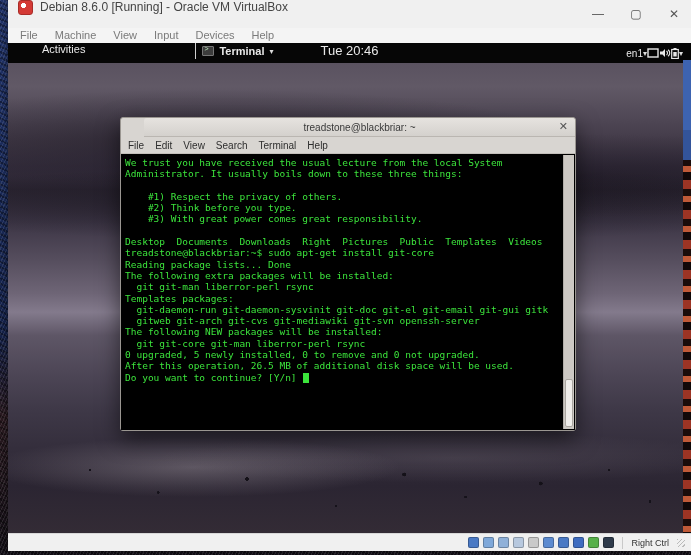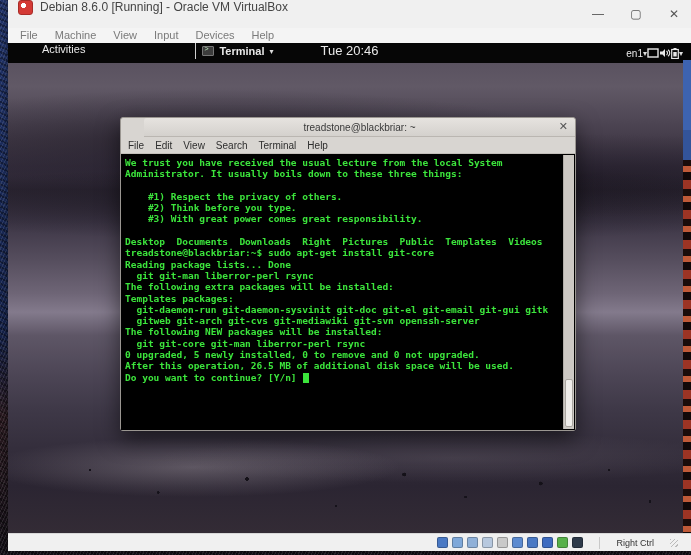--- a/index.html
+++ b/index.html
@@ -86,33 +86,33 @@
     box-shadow:0 8px 22px rgba(0,0,0,0.55); display:flex; flex-direction:column; }
   .t-titlebar { height:19px; flex:0 0 auto; position:relative;
     background:linear-gradient(180deg,#e6e3df,#d4d1cd); border-bottom:1px solid #bab6b1;
     display:flex; align-items:center; justify-content:center; border-radius:3px 3px 0 0;margin-left:23px; }
   .t-title { font-size:10px; color:#3a3a3a; }
   .t-close { position:absolute; right:7px; top:2px; font-size:11px; color:#555; cursor:default; }
   .t-menubar { height:17px; flex:0 0 auto; background:#d8d5d1; display:flex; align-items:center;
     padding:0 7px; gap:11px; border-bottom:1px solid #c3bfba; }
   .t-menubar .menu-item { font-size:10px; color:#2e2e2e; }
   .t-body { flex:1 1 auto; position:relative; background:#000; overflow:hidden;
-    padding:3px 15px 3px 4px;font-weight:bold; }
+    padding:3px 15px 3px 4px; }
   .t-lines { font-family:"DejaVu Sans Mono", monospace; font-size:9.5px; line-height:11.3px;
     color:#3ce53c; }
   .t-lines .t-line { white-space:pre; height:11.3px; }
   .cursor { display:inline-block; width:6px; height:10px; background:#3ce53c; vertical-align:text-bottom; margin-left:1px; }
   .t-scrollbar { position:absolute; right:1px; top:1px; bottom:1px; width:11px;
     background:#ccc8c3; border-left:1px solid #b2aea9; }
   .t-scroll-thumb { position:absolute; left:1px; right:1px; bottom:2px; height:48px;
     background:#efedea; border:1px solid #a9a5a0; border-radius:2px; }
 
   
   .vbox-statusbar { height:18px; flex:0 0 auto; background:#f0f0f0; border-top:1px solid #d8d8d8;
-    display:flex; align-items:center; justify-content:flex-end; padding-right:13px; gap:12px; }
+    display:flex; align-items:center; justify-content:flex-end; padding-right:6px; gap:4px; }
   .sb-icon { width:11px; height:11px; border-radius:2px; border:1px solid rgba(0,0,0,0.25); }
   .sb-divider { width:1px; height:12px; background:#c9c9c9; margin:0 4px; }
   .sb-hostkey { font-size:9px; color:#333; margin-right:4px; }
   .sb-grip { width:8px; height:8px;
     background:repeating-linear-gradient(135deg,#bbb 0 1px, transparent 1px 3px); }
 </style>
 </head>
 <body>
 
 <div class="stage">
@@ -189,22 +189,22 @@
                 <div class="t-line">We trust you have received the usual lecture from the local System</div>
                 <div class="t-line">Administrator. It usually boils down to these three things:</div>
                 <div class="t-line"></div>
                 <div class="t-line">    #1) Respect the privacy of others.</div>
                 <div class="t-line">    #2) Think before you type.</div>
                 <div class="t-line">    #3) With great power comes great responsibility.</div>
                 <div class="t-line"></div>
                 <div class="t-line">Desktop  Documents  Downloads  Right  Pictures  Public  Templates  Videos</div>
                 <div class="t-line">treadstone@blackbriar:~$ sudo apt-get install git-core</div>
                 <div class="t-line">Reading package lists... Done</div>
+                <div class="t-line">The following extra packages will be installed:</div>
                 <div class="t-line">  git git-man liberror-perl rsync</div>
-                <div class="t-line">The following extra packages will be installed:</div>
                 <div class="t-line">Templates packages:</div>
                 <div class="t-line">  git-daemon-run git-daemon-sysvinit git-doc git-el git-email git-gui gitk</div>
                 <div class="t-line">  gitweb git-arch git-cvs git-mediawiki git-svn openssh-server</div>
                 <div class="t-line">The following NEW packages will be installed:</div>
                 <div class="t-line">  git git-core git-man liberror-perl rsync</div>
                 <div class="t-line">0 upgraded, 5 newly installed, 0 to remove and 0 not upgraded.</div>
                 <div class="t-line">After this operation, 26.5 MB of additional disk space will be used.</div>
                 <div class="t-line">Do you want to continue? [Y/n] <span class="cursor"></span></div>
               </div>
             <div class="t-scrollbar">

